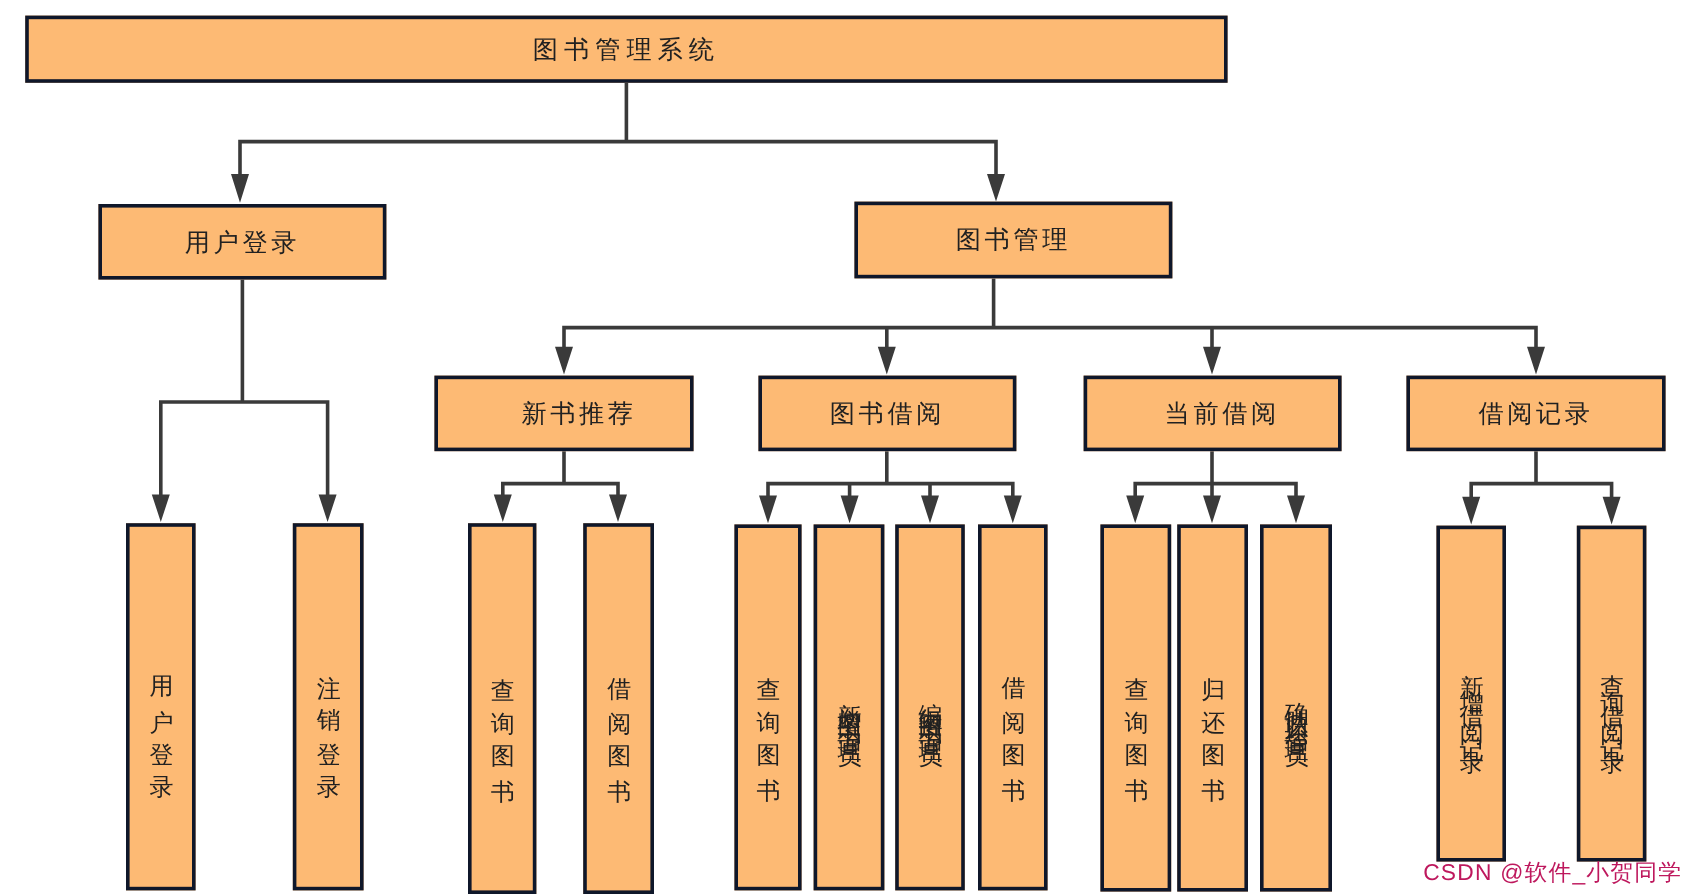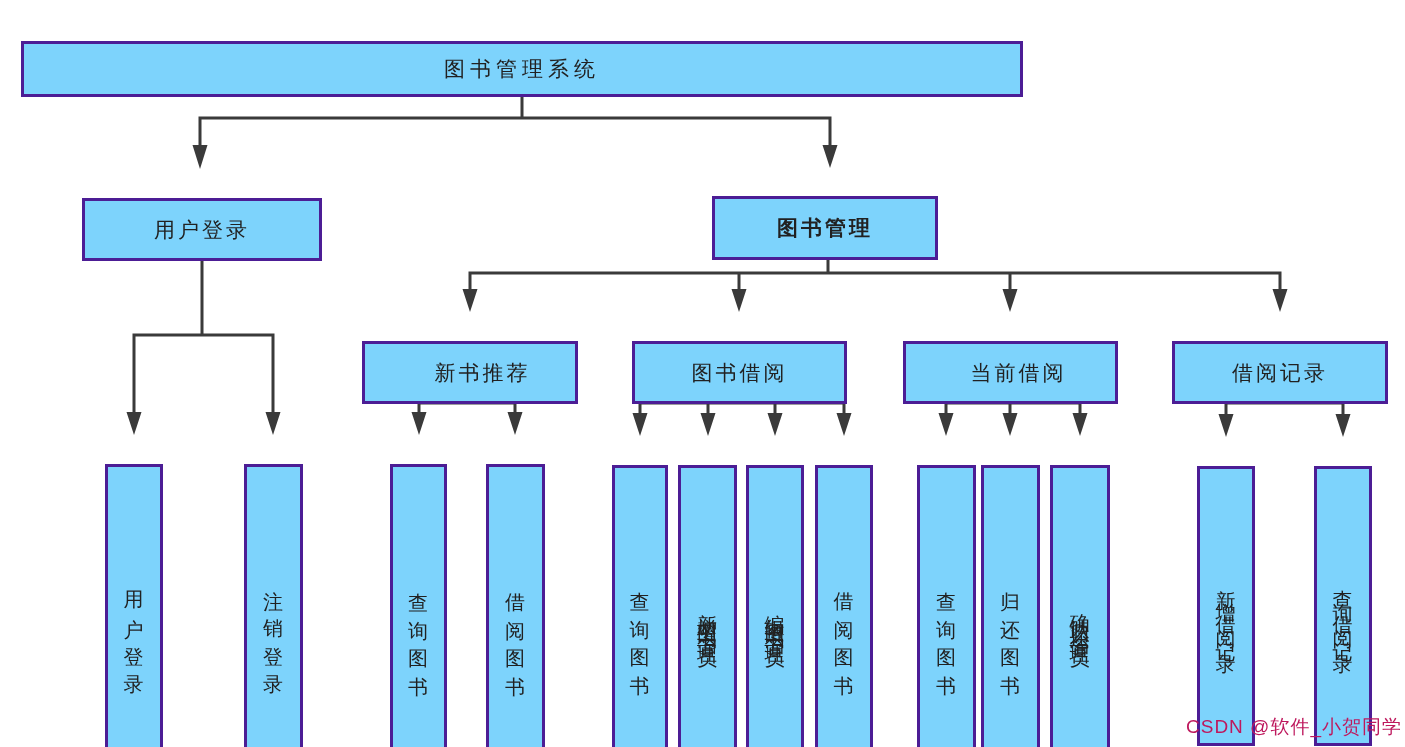--- a/index.html
+++ b/index.html
@@ -2,24 +2,23 @@
 <html><head>
 <meta charset="utf-8">
 <style>
   html,body { margin:0; padding:0; background:#ffffff; }
   .canvas {
     position:relative; width:1405px; height:747px; background:#ffffff;
     font-family:"Liberation Sans", sans-serif; color:#212121; overflow:hidden;
   }
   .edges { position:absolute; left:0; top:0; width:1405px; height:747px; pointer-events:none; }
   .node {
-    position:absolute; box-sizing:border-box; background:#7dd3fc;
-    border:3px solid #4c1d95; display:flex; align-items:center; justify-content:center;
+    position:absolute; box-sizing:border-box; background:#fdba74;
+    border:3px solid #0f172a; display:flex; align-items:center; justify-content:center;
     text-align:center;
-    margin-top:28px;
   }
   .hnode { font-size:21px; letter-spacing:3px; white-space:nowrap; }
   .root  { font-size:21px; letter-spacing:5px; }
   .leaf  {
     writing-mode:vertical-rl; text-orientation:mixed;
     font-size:20px; line-height:1;
   }
   .sp-wide  { letter-spacing:28px; padding-top:28px; }
   .sp-mid   { letter-spacing:13px; padding-top:13px; }
   .sp-tight { letter-spacing:5px;  padding-top:5px; }
@@ -54,21 +53,21 @@
                M767.5,413 L782.5,413 L775,436 Z  M836.5,413 L851.5,413 L844,436 Z
                M938.5,413 L953.5,413 L946,436 Z  M1002.5,413 L1017.5,413 L1010,436 Z
                M1072.5,413 L1087.5,413 L1080,436 Z
                M1218.5,414 L1233.5,414 L1226,437 Z  M1335.5,414 L1350.5,414 L1343,437 Z"></path>
     </g>
   </svg>
 
   <div class="node hnode root" style="left:21px; top:13px; width:1002px; height:56px;">图书管理系统</div>
 
   <div class="node hnode" style="left:82px; top:170px; width:240px; height:63px;">用户登录</div>
-  <div class="node hnode" style="left:712px; top:168px; width:226px; height:64px;font-weight:bold;">图书管理</div>
+  <div class="node hnode" style="left:712px; top:168px; width:265px; height:64px;">图书管理</div>
 
   <div class="node hnode" style="left:362px; top:313px; width:216px; height:63px;padding-left:25px;">新书推荐</div>
   <div class="node hnode" style="left:632px; top:313px; width:215px; height:63px;">图书借阅</div>
   <div class="node hnode" style="left:903px; top:313px; width:215px; height:63px;padding-left:16px;">当前借阅</div>
   <div class="node hnode" style="left:1172px; top:313px; width:216px; height:63px;text-align:right;">借阅记录</div>
 
   <div class="node leaf sp-wide" style="left:105px; top:436px; width:58px; height:306px;">用户登录</div>
   <div class="node leaf sp-wide" style="left:244px; top:436px; width:59px; height:306px;">注销登录</div>
 
   <div class="node leaf sp-wide" style="left:390px; top:436px; width:57px; height:309px;">查询图书</div>

